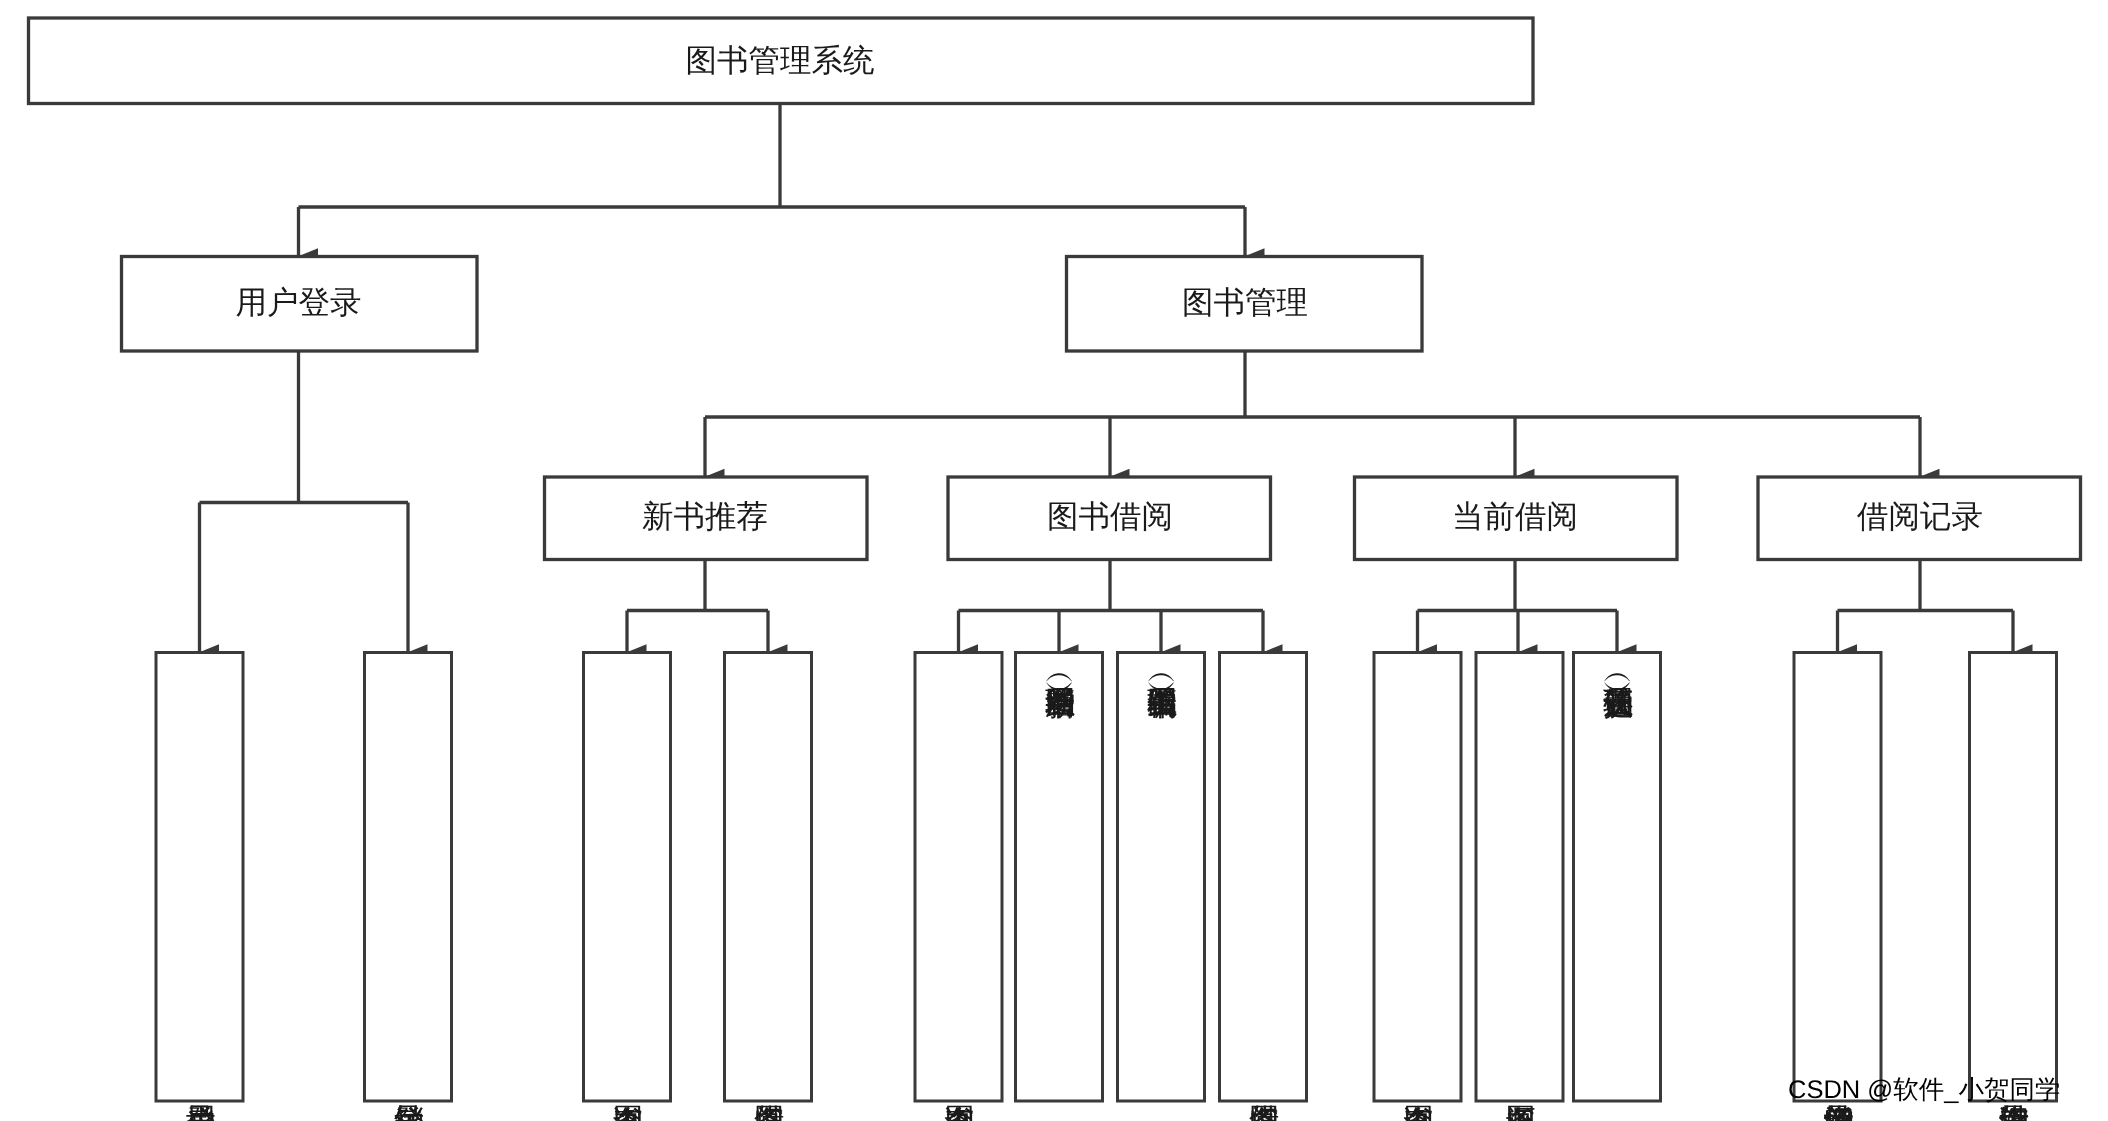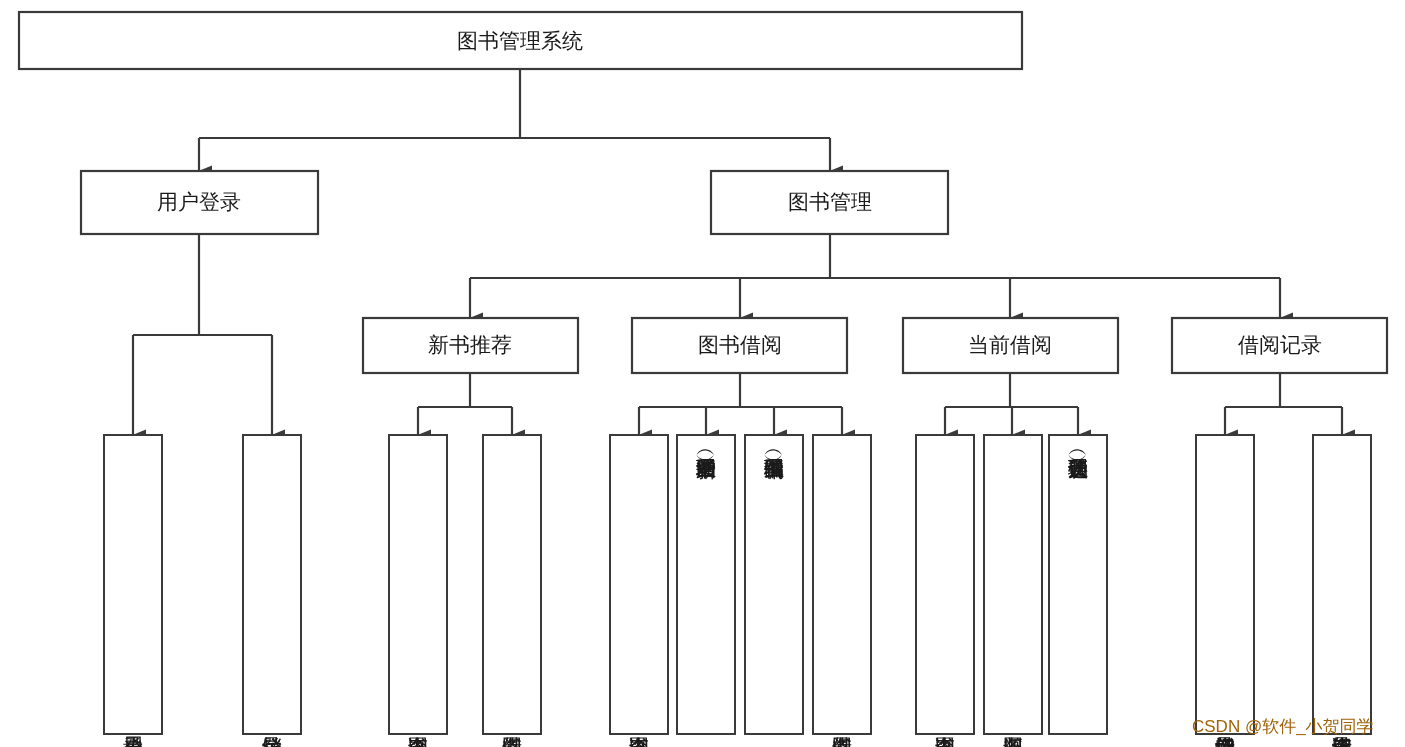--- a/index.html
+++ b/index.html
@@ -76,21 +76,21 @@
   .leaf-cell.align-bottom {
     align-items: flex-end;
   }
   .leaf-cell.align-top {
     align-items: flex-start;
   }
   .watermark {
     position: absolute;
     font-family: "Liberation Sans", "DejaVu Sans", sans-serif;
     font-size: 17px;
-    color: #a16207;
+    color: #000000;
     white-space: nowrap;
     pointer-events: none;
   }
 </style>
 </head>
 <body>
 
 <div id="diagram-root">
 
   <svg class="diagram-canvas" viewBox="0 0 1405 747">

